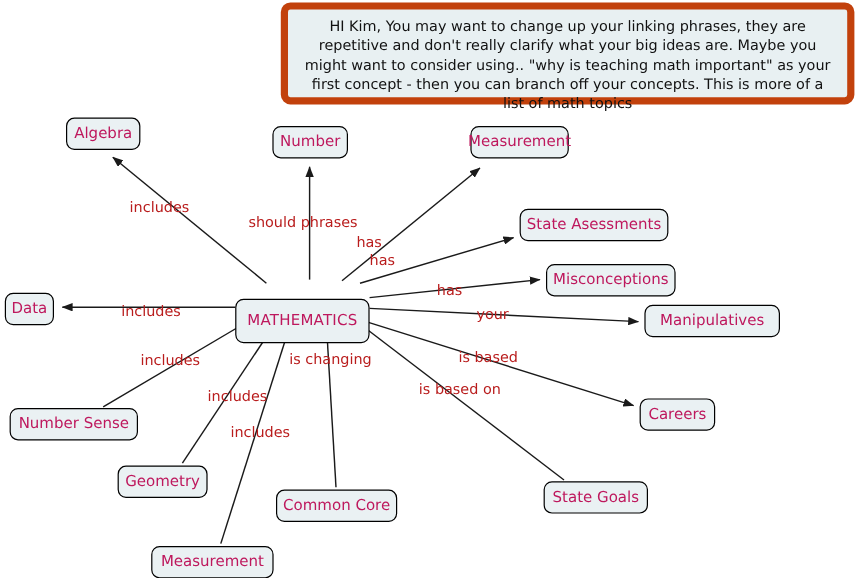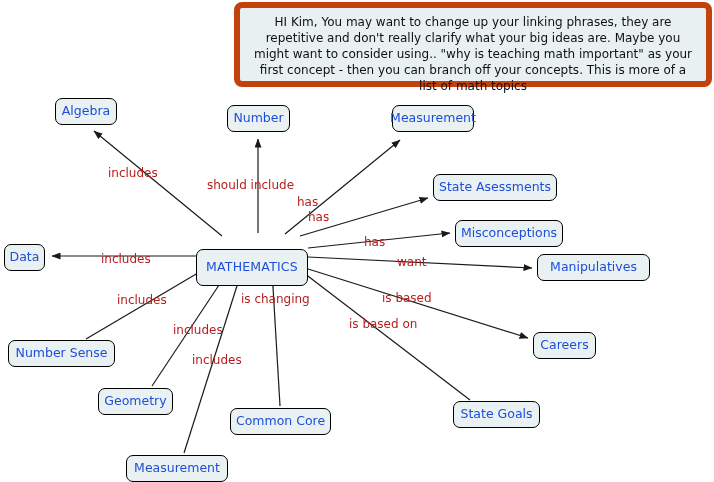--- a/index.html
+++ b/index.html
@@ -27,21 +27,21 @@
   }
   .node {
     position: absolute;
     box-sizing: border-box;
     background: #eaf1f3;
     border: 1px solid #000000;
     border-radius: 7px;
     display: flex;
     align-items: center;
     justify-content: center;
-    color: #1d4ed8;
+    color: #be185d;
     font-size: 12.5px;
     line-height: 1;
     white-space: nowrap;
     padding: 0 8px;
   }
   .node.central {
     font-size: 12.5px;
     letter-spacing: 0.2px;
   }
   .edge-label {
@@ -88,25 +88,25 @@
         <line x1="196" y1="256" x2="52" y2="256" stroke="#1a1a1a" stroke-width="1.2" marker-end="url(#arrowhead)"></line>
         <line x1="203" y1="270" x2="86" y2="339" stroke="#1a1a1a" stroke-width="1.2"></line>
         <line x1="229" y1="270" x2="152" y2="386" stroke="#1a1a1a" stroke-width="1.2"></line>
         <line x1="242" y1="270" x2="184" y2="453" stroke="#1a1a1a" stroke-width="1.2"></line>
         <line x1="272" y1="270" x2="280" y2="406" stroke="#1a1a1a" stroke-width="1.2"></line>
       </g>
   </svg>
 
   <div id="edge-labels">
       <div class="edge-label" style="left: 108px; top: 167px;">includes</div>
-      <div class="edge-label" style="left: 207px; top: 179px;">should include</div>
+      <div class="edge-label" style="left: 207px; top: 179px;">should phrases</div>
       <div class="edge-label" style="left: 297px; top: 196px;">has</div>
       <div class="edge-label" style="left: 308px; top: 211px;">has</div>
       <div class="edge-label" style="left: 364px; top: 236px;">has</div>
-      <div class="edge-label" style="left: 397px; top: 256px;">want</div>
+      <div class="edge-label" style="left: 397px; top: 256px;">your</div>
       <div class="edge-label" style="left: 382px; top: 292px;">is based</div>
       <div class="edge-label" style="left: 349px; top: 318px;">is based on</div>
       <div class="edge-label" style="left: 101px; top: 253px;">includes</div>
       <div class="edge-label" style="left: 117px; top: 294px;">includes</div>
       <div class="edge-label" style="left: 173px; top: 324px;">includes</div>
       <div class="edge-label" style="left: 192px; top: 354px;">includes</div>
       <div class="edge-label" style="left: 241px; top: 293px;">is changing</div>
     </div>
 
   <div id="nodes-group">

